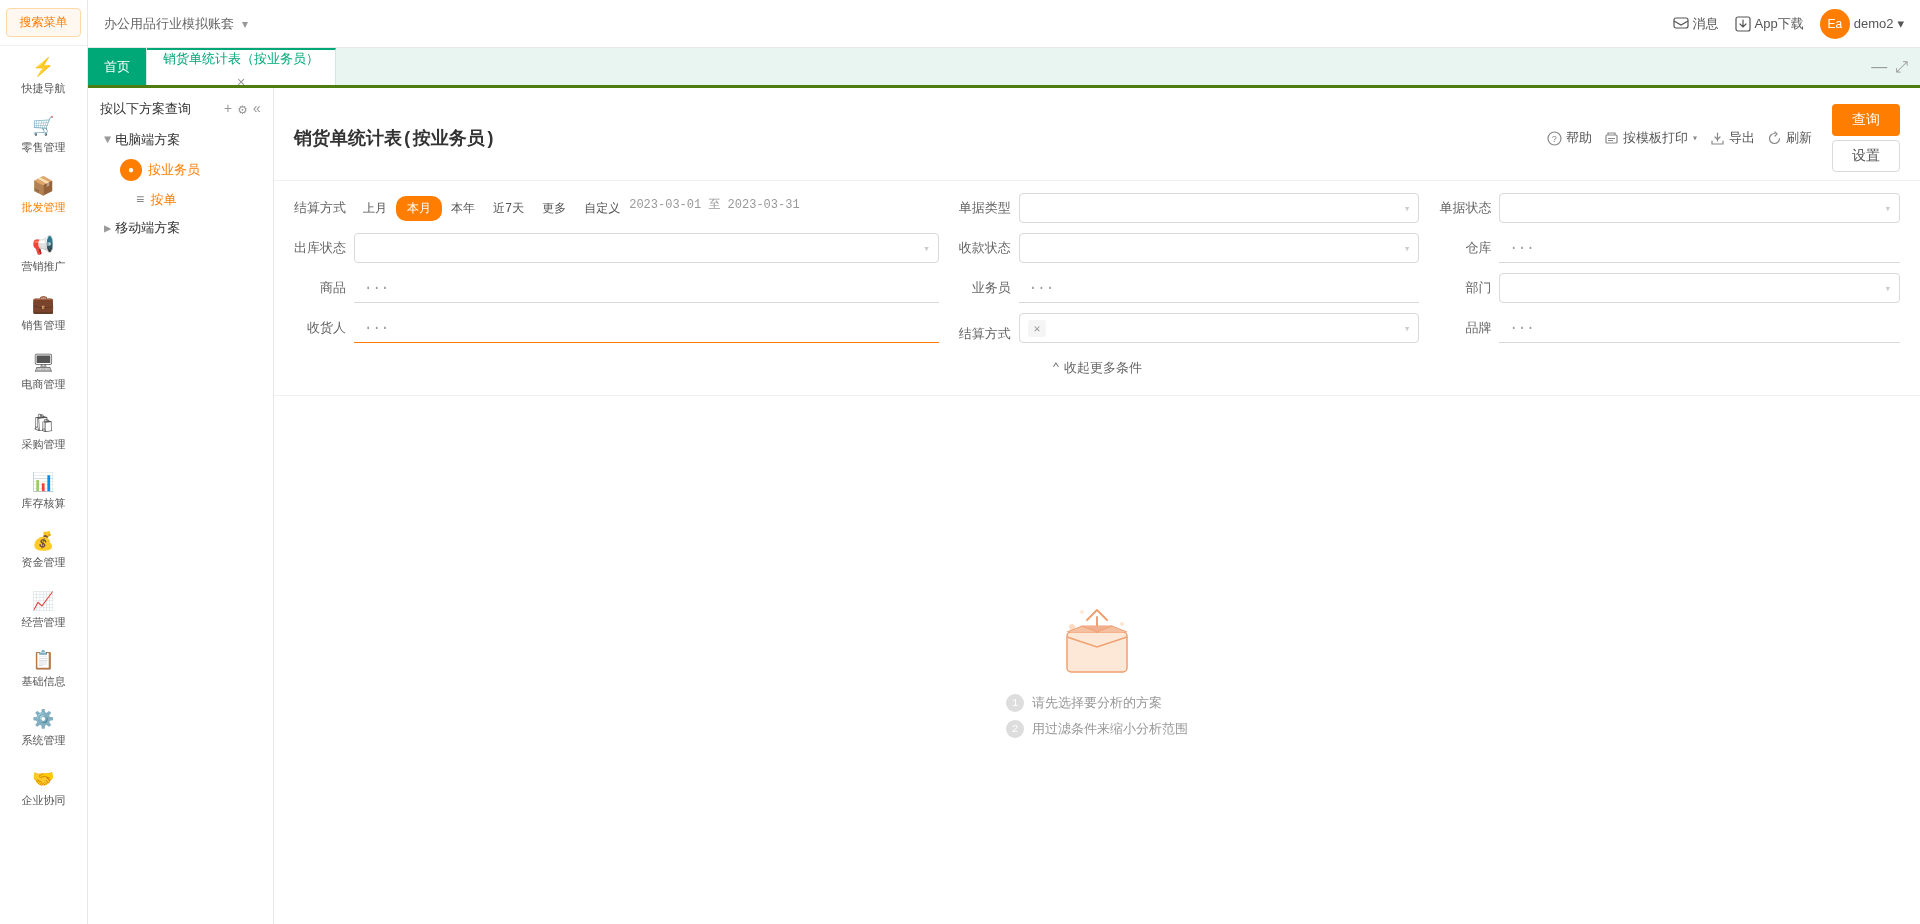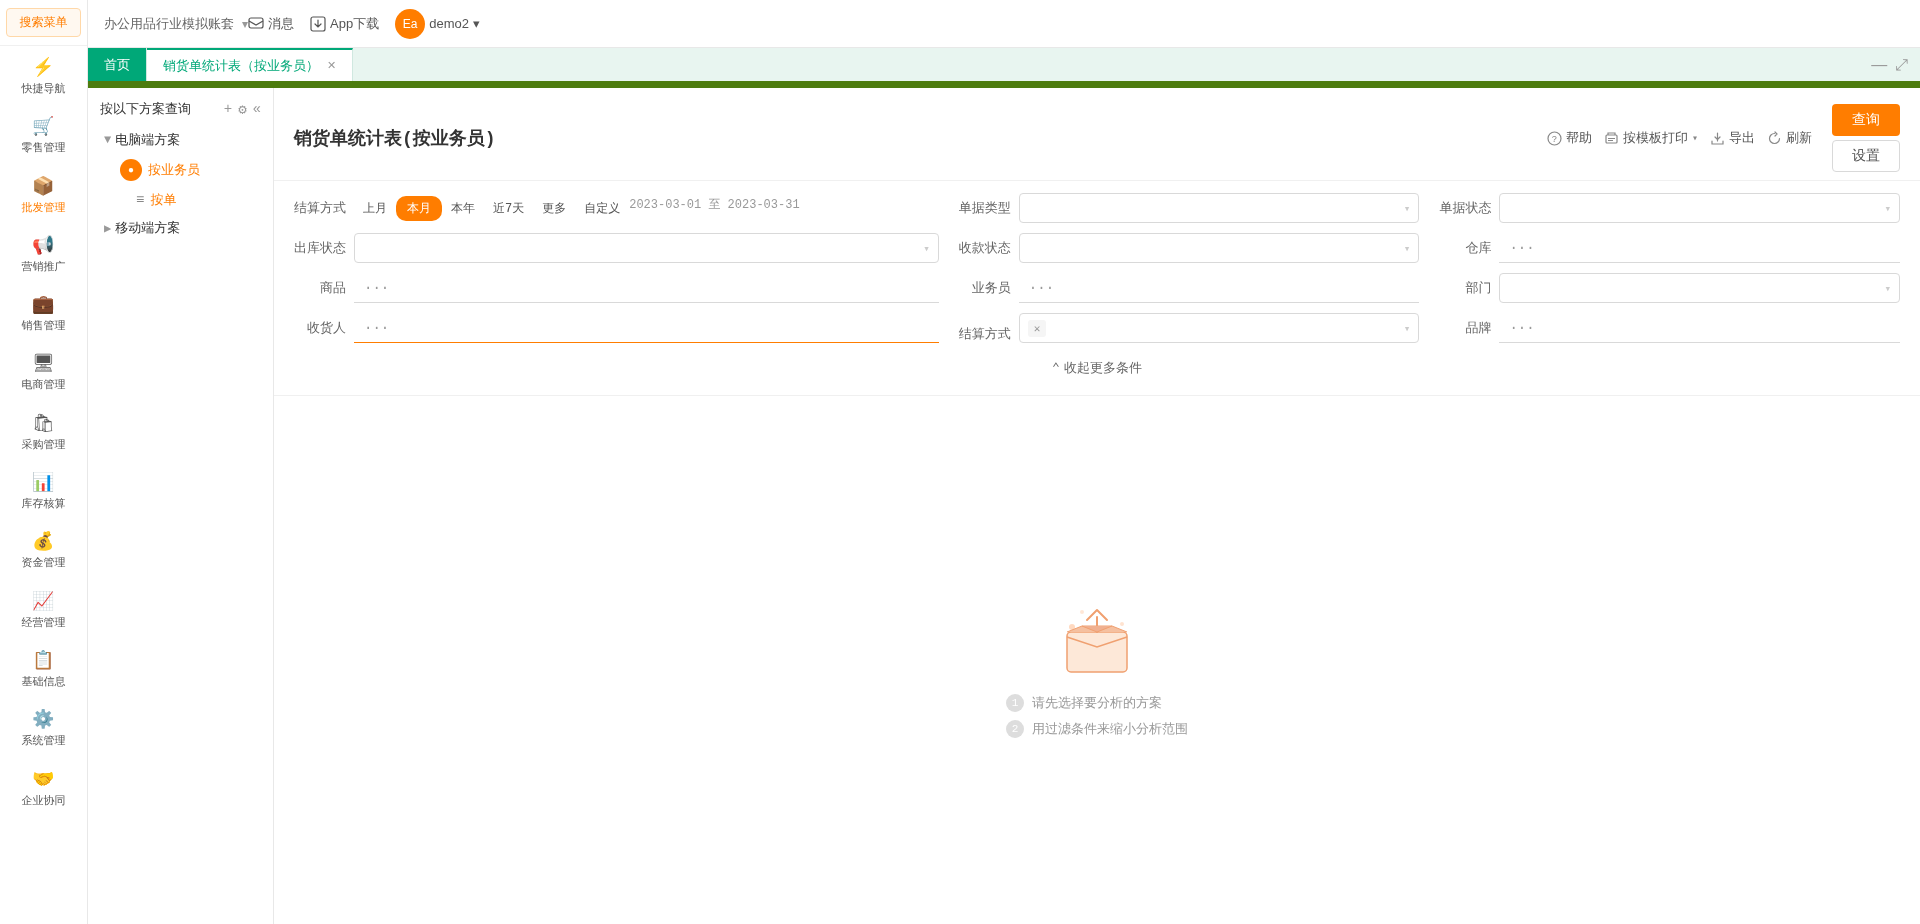--- a/index.html
+++ b/index.html
@@ -16,32 +16,32 @@
     .sidebar-nav-section { width: 100%; }
     .sidebar-nav-item { width: 100%; padding: 10px 4px; display: flex; flex-direction: column; align-items: center; cursor: pointer; color: #555; font-size: 12px; gap: 3px; }
     .sidebar-nav-item.active { color: #ff7d00; }
     .sidebar-nav-item .nav-icon { font-size: 18px; }
     .sidebar-nav-item .nav-label { font-size: 11px; text-align: center; line-height: 1.3; }
 
     
     .main { flex: 1; display: flex; flex-direction: column; height: 100%; overflow: hidden; }
 
     
-    .topbar { height: 48px; background: #fff; border-bottom: 1px solid #e8e8e8; display: flex; align-items: center; padding: 0 16px; }
+    .topbar { height: 48px; background: #fff; border-bottom: 1px solid #e8e8e8; display: flex; align-items: center; justify-content: space-between; padding: 0 16px; }
     .topbar-left { display: flex; align-items: center; gap: 8px; }
     .topbar-app-title { font-size: 13px; color: #666; }
     .topbar-dropdown { font-size: 12px; color: #999; cursor: pointer; }
     .topbar-right { display: flex; align-items: center; gap: 16px; }
     .topbar-action { display: flex; align-items: center; gap: 4px; color: #555; font-size: 13px; cursor: pointer; }
     .topbar-avatar { width: 30px; height: 30px; border-radius: 50%; background: #ff7d00; overflow: hidden; display: flex; align-items: center; justify-content: center; color: #fff; font-size: 12px; }
 
     
-    .tabbar { height: 40px; background: #e8f5f0; display: flex; align-items: center; padding: 0 0; border-bottom: 7px solid #4d7c0f; }
+    .tabbar { height: 40px; background: #e8f5f0; display: flex; align-items: center; padding: 0 0; border-bottom: 3px solid #4d7c0f; }
     .tab { height: 100%; display: flex; align-items: center; padding: 0 16px; gap: 8px; font-size: 13px; cursor: pointer; color: #555; border-right: 1px solid #d0e8e0; }
-    .tab.active { background: #fff; color: #00a878; border-bottom: none; border-top: 2px solid #00a878; }
+    .tab.active { background: #fff; color: #00a878; border-bottom: none; border-top: 2px solid #00a878; flex-direction: column; }
     .tab-close { color: #999; font-size: 11px; cursor: pointer; }
     .tab-home { background: #00a878; color: #fff; font-size: 13px; }
 
     
     .content { flex: 1; display: flex; overflow: hidden; font-family: Liberation Mono, monospace; }
 
     
     .left-panel { width: 186px; background: #fff; border-right: 1px solid #e8e8e8; padding: 12px 0; overflow-y: auto; }
     .left-panel-header { display: flex; align-items: center; justify-content: space-between; padding: 0 12px 8px; }
     .left-panel-title { font-size: 13px; color: #333; font-weight: 500; }

